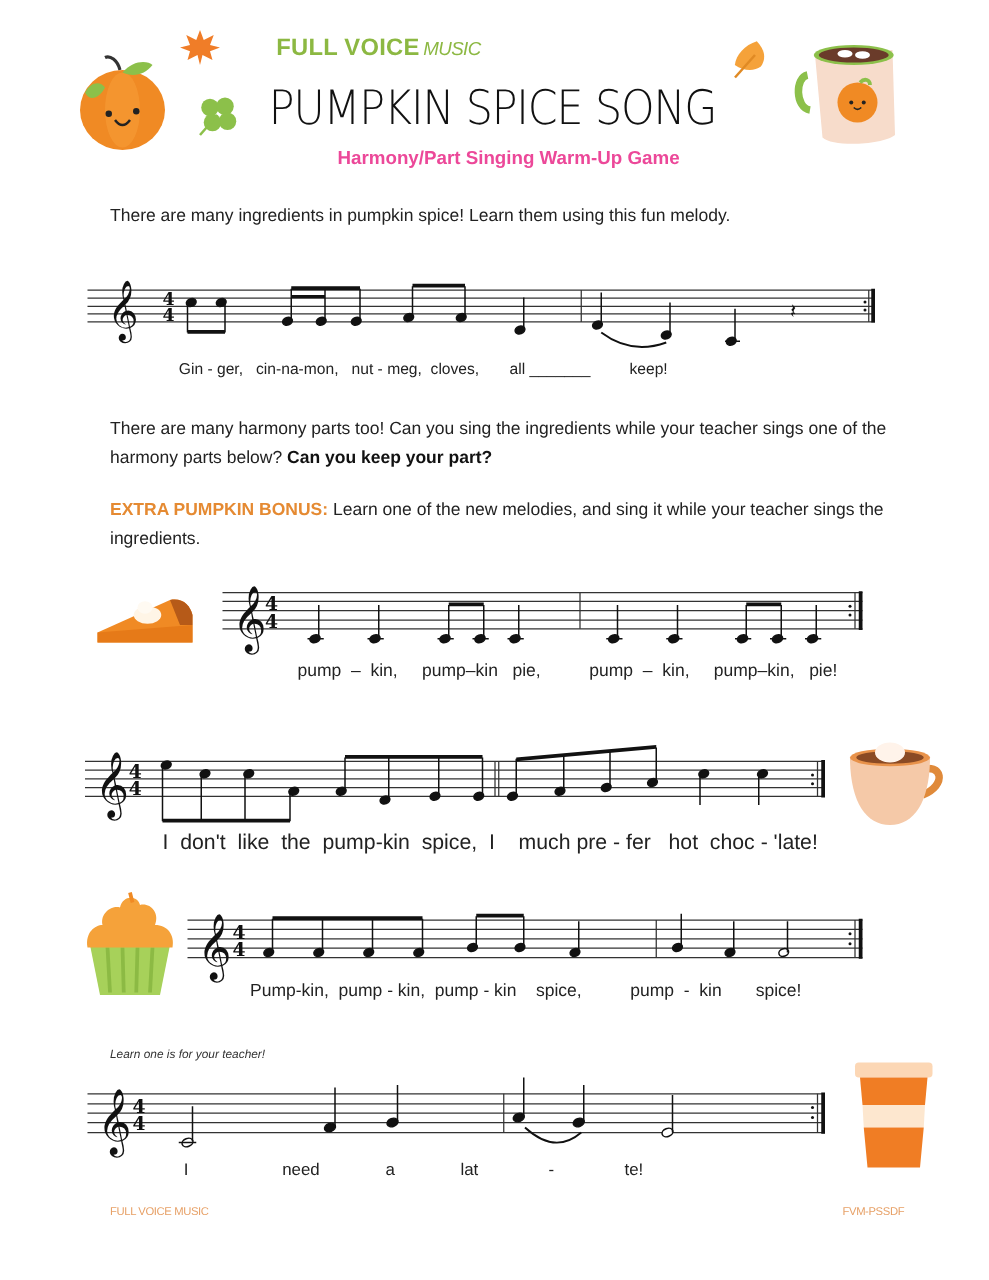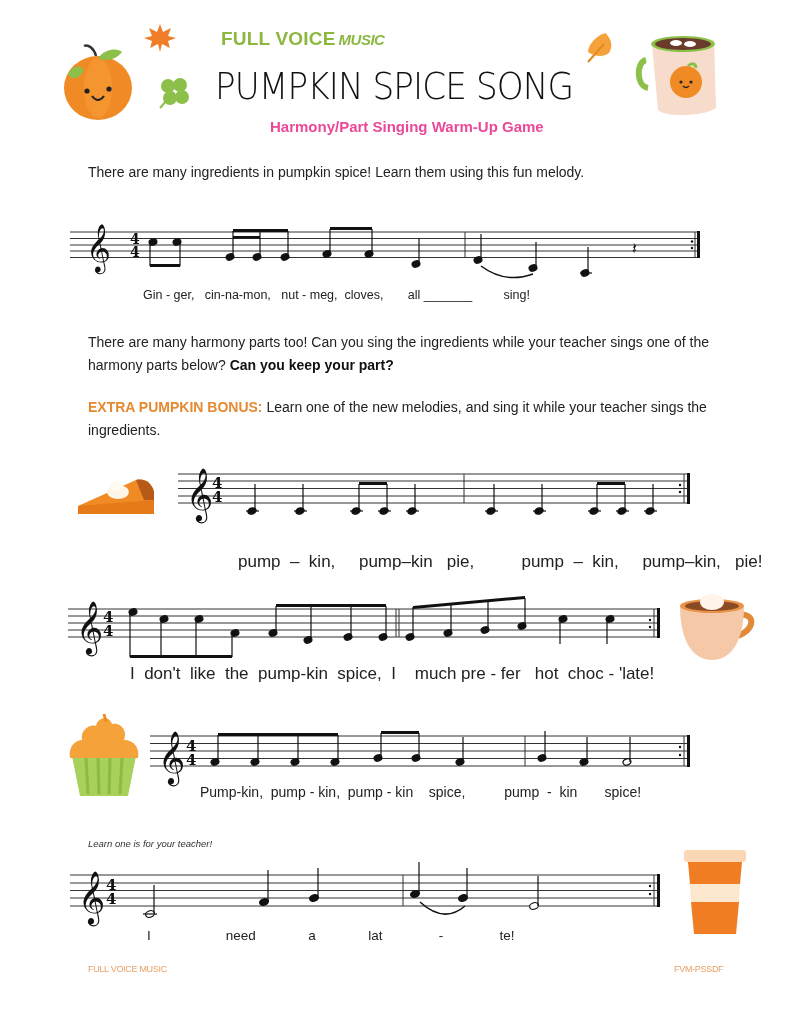--- a/index.html
+++ b/index.html
@@ -1,19 +1,19 @@
 <!DOCTYPE html>
 <html><head>
 <meta charset="utf-8">
 <style>
   html, body { margin:0; padding:0; background:#fff; }
   body { width:791px; height:1024px; position:relative; overflow:hidden; font-family:"Liberation Sans", sans-serif; color:#222; }
   .abs { position:absolute; }
   .brand { left:221px; top:28px; font-family:"Liberation Sans", sans-serif; font-weight:bold; font-size:19px; color:#8cb842; letter-spacing:0.2px; }
-  .brand .music { font-weight:bold; font-size:15px; font-style:italic; letter-spacing:-0.5px; margin-left:3px;text-align:right; }
+  .brand .music { font-weight:normal; font-size:15px; font-style:italic; letter-spacing:-0.5px; margin-left:3px;text-align:right; }
   .title { left:215px; top:64px; font-family:"DejaVu Sans", sans-serif; font-size:38px; font-weight:300; color:#111; letter-spacing:-1px; transform:scaleX(0.9); transform-origin:left top; }
   .subtitle { left:270px; top:118px; font-weight:bold; font-size:15px; color:#ec4899; }
   .para { left:88px; font-size:14px; color:#222; line-height:23px; width:640px; }
   .para b { color:#111; }
   .bonus { color:#e58a32; font-weight:bold; }
   .lyrics { font-size:12.5px; color:#222; white-space:pre; }
   .note-italic { left:88px; top:838px; font-size:9.5px; font-style:italic; color:#333; }
   .footer { top:964px; font-size:9px; color:#e7a066; letter-spacing:-0.3px; }
   svg { overflow:visible; }
 </style>
@@ -112,21 +112,21 @@
     <ellipse cx="533" cy="268" rx="4" ry="3" transform="rotate(-20 533 268)"></ellipse>
       <line x1="536" y1="268" x2="536" y2="242"></line>
 
     <ellipse cx="585" cy="273" rx="4" ry="3" transform="rotate(-20 585 273)"></ellipse>
       <line x1="588" y1="273" x2="588" y2="247"></line>
     <line x1="580" y1="273" x2="592" y2="273"></line>
   </g>
   <path d="M481 266 Q505 284 533 274" stroke="#111" stroke-width="1.5" fill="none"></path>
   <text x="632" y="254" font-family="DejaVu Sans, sans-serif" font-size="16" fill="#111">𝄽</text>
 </svg>
-<div class="abs lyrics" style="left:143px;top:288px">Gin - ger,   cin-na-mon,   nut - meg,  cloves,       all _______         sing!</div>
+<div class="abs lyrics" style="left:143px;top:288px">Gin - ger,   cin-na-mon,   nut - meg,  cloves,       all _______         keep!</div>
 
 <div class="abs para" style="top:331px"><span>There are many harmony parts too! Can you sing the ingredients while your teacher sings one of the harmony parts below?</span> <b>Can you keep your part?</b></div>
 
 <div class="abs para" style="top:396px"><span class="bonus">EXTRA PUMPKIN BONUS:</span><span> Learn one of the new melodies, and sing it while your teacher sings the ingredients.</span></div>
 
 <svg class="abs" style="left:74px;top:470px" width="86" height="52" viewBox="0 0 86 52">
   <path d="M4 36 L62 10 C72 8 78 14 80 22 L80 44 L4 44Z" fill="#f08a24"></path>
   <path d="M4 36 L80 30 L80 44 L4 44Z" fill="#e67a18"></path>
   <path d="M62 10 C72 8 78 14 80 22 L80 30 L70 30 Z" fill="#b65a18"></path>
   <ellipse cx="44" cy="22" rx="11" ry="7" fill="#fff5e6"></ellipse>
@@ -176,21 +176,21 @@
       <line x1="588" y1="511" x2="601" y2="511"></line>
     <ellipse cx="622" cy="511" rx="4.2" ry="3" transform="rotate(-20 622 511)"></ellipse>
       <line x1="625" y1="511" x2="625" y2="484"></line>
       <line x1="616" y1="511" x2="629" y2="511"></line>
     <rect x="597" y="482" width="28" height="3" stroke="none"></rect>
     <ellipse cx="650" cy="511" rx="4.2" ry="3" transform="rotate(-20 650 511)"></ellipse>
       <line x1="653" y1="511" x2="653" y2="484"></line>
       <line x1="644" y1="511" x2="657" y2="511"></line>
   </g>
 </svg>
-<div class="abs lyrics" style="left:238px;top:552px;font-size:17px">pump  –  kin,     pump–kin   pie,          pump  –  kin,     pump–kin,   pie!</div>
+<div class="abs lyrics" style="left:238px;top:528px;font-size:14px">pump  –  kin,     pump–kin   pie,          pump  –  kin,     pump–kin,   pie!</div>
 
 <svg class="abs" style="left:0;top:0" width="791" height="1024">
   <g stroke="#333" stroke-width="1">
     <line x1="68" y1="609" x2="660" y2="609"></line>
       <line x1="68" y1="616" x2="660" y2="616"></line>
     <line x1="68" y1="623" x2="660" y2="623"></line>
       <line x1="68" y1="630" x2="660" y2="630"></line>
     <line x1="68" y1="637" x2="660" y2="637"></line>
     <line x1="396" y1="609" x2="396" y2="637"></line>
       <line x1="399" y1="609" x2="399" y2="637"></line>

